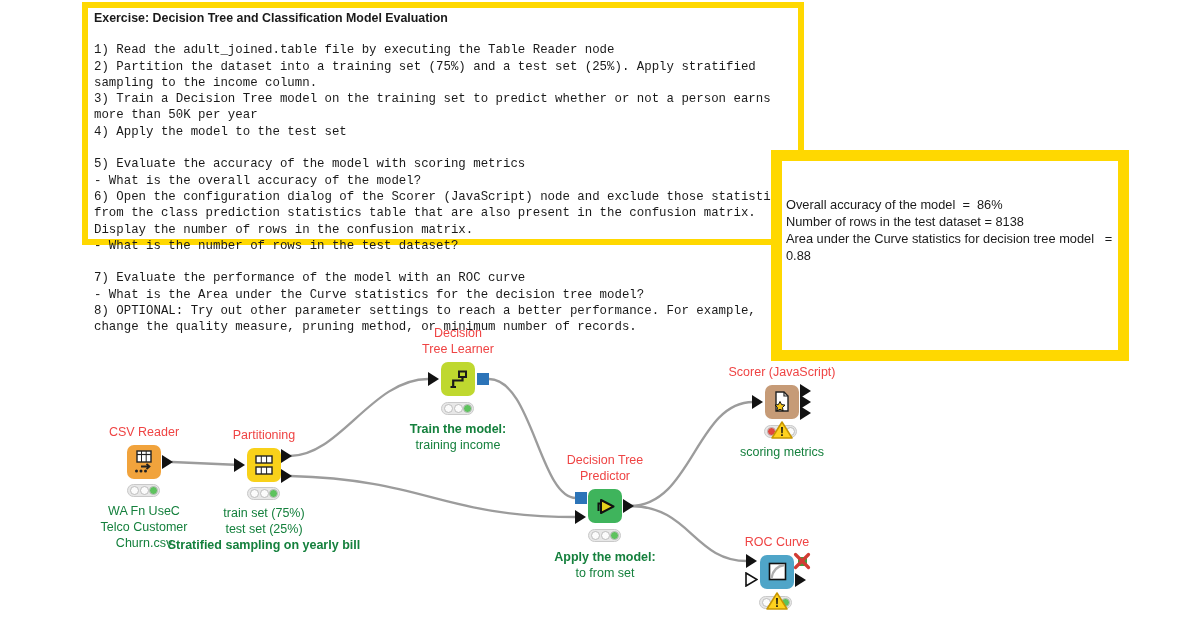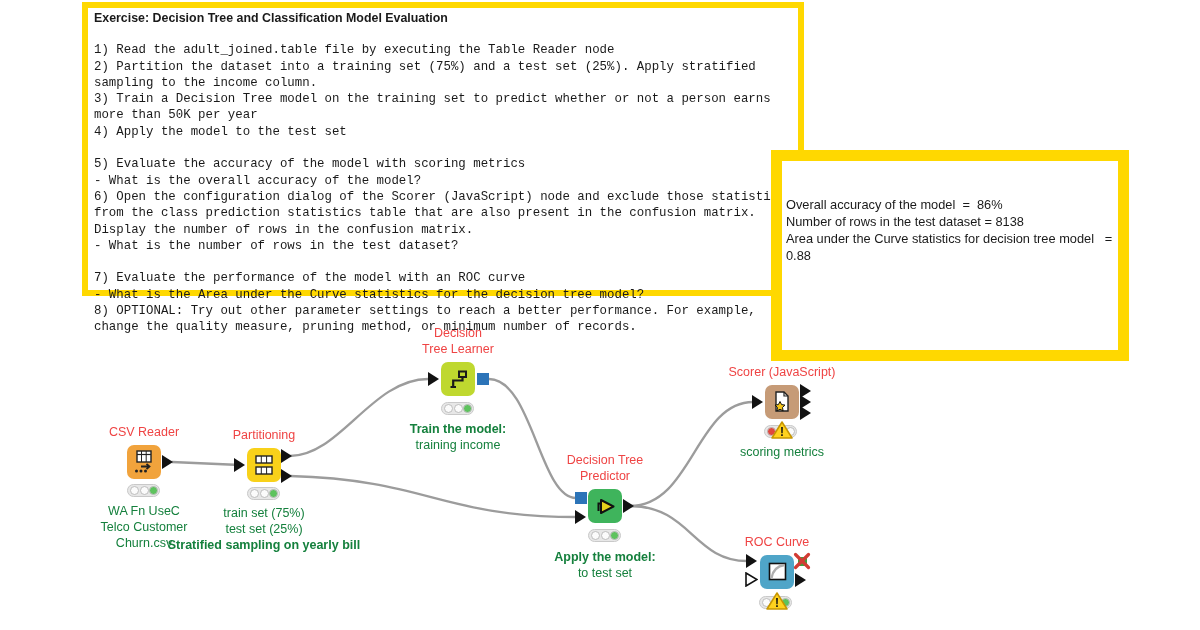--- a/index.html
+++ b/index.html
@@ -1,19 +1,19 @@
 <!DOCTYPE html>
 <html><head>
 <meta charset="utf-8">
 <style>
   html,body{margin:0;padding:0;background:#fff;width:1200px;height:630px;overflow:hidden;
     font-family:"Liberation Sans",sans-serif;}
   
   .annotation{position:absolute;background:#fff;border-style:solid;box-sizing:border-box;color:#1a1a1a;}
-  .ann-exercise{left:82px;top:2px;width:722px;height:294px;border-width:6px;z-index:3;
+  .ann-exercise{left:82px;top:2px;width:722px;height:243px;border-width:6px;z-index:3;
     font-size:12.4px;line-height:16.3px;padding:2px 6px;}
   .ann-exercise .ttl{font-weight:bold;white-space:pre-wrap;}
   .ann-exercise .body{white-space:pre-wrap;margin-top:16px;font-family:Liberation Mono, monospace;}
   .ann-answers{left:762px;top:150px;width:358px;height:211px;border-width:11px;z-index:4;
     font-size:12.8px;line-height:17px;padding:1px 4px;white-space:pre-wrap;}
   
   #wires{position:absolute;left:0;top:0;z-index:1;pointer-events:none;}
   #wires path{stroke:#9C9C9C;stroke-width:2.3;fill:none;stroke-linecap:round;pointer-events:stroke;}
   .node{position:absolute;width:34px;height:34px;z-index:2;}
   .icon{position:absolute;left:0;top:0;width:34px;height:34px;border-radius:7px;}
@@ -135,21 +135,21 @@
   <div class="psq" style="left: -13px; top: 3px; background-color: rgb(44, 116, 184);"></div>
   <div class="tri" style="left:-13px;top:21px"></div>
   <div class="tri" style="left:35px;top:10px"></div>
   <div class="tlight" style="left:0px;top:40px">
     <span class="dot d1"></span>
       <span class="dot d2"></span>
     <span class="dot d3" style="background-color: rgb(93, 195, 93);"></span>
   </div>
   <div class="nlabels" style="top:60px">
     <div class="b">Apply the model:</div>
-    <div>to test set</div>
+    <div>to from set</div>
   </div>
 </div>
 
 <div class="node" style="left:765px;top:385px">
   <div class="ntitle one">Scorer (JavaScript)</div>
   <div class="icon" style="background-color: rgb(198, 155, 119);">
     <svg width="34" height="34">
       <path d="M11,7 h8 l4,4 v15 h-12 z" fill="#fff" stroke="#222" stroke-width="1.4"></path>
       <path d="M19,7 v4 h4" fill="none" stroke="#222" stroke-width="1.2"></path>
       <polygon points="15,16.5 16.6,19.6 20,20.1 17.5,22.5 18.1,25.9 15,24.3 11.9,25.9 12.5,22.5 10,20.1 13.4,19.6" fill="#F5C518" stroke="#111" stroke-width="1"></polygon>

